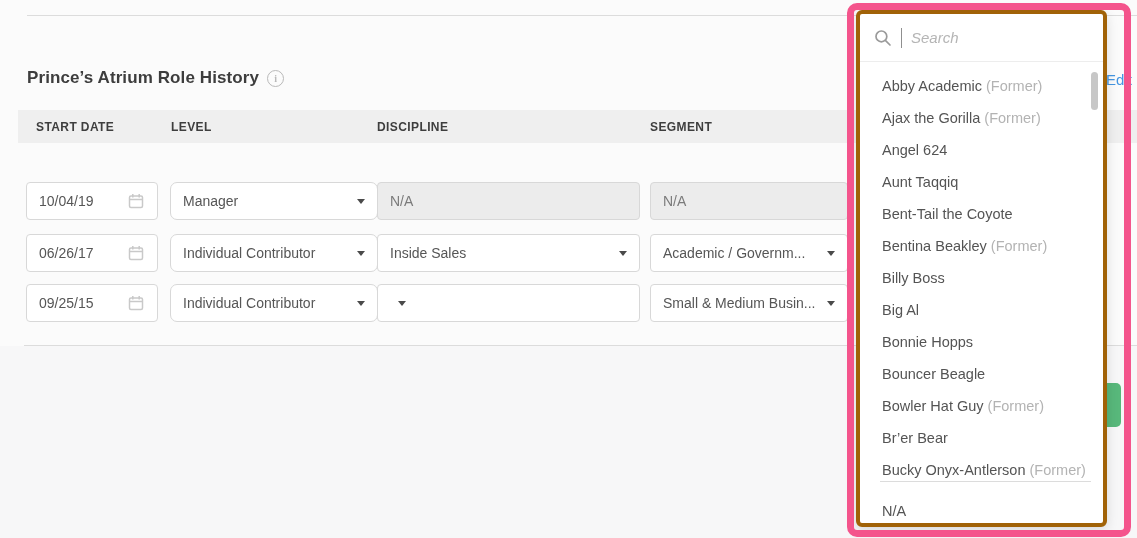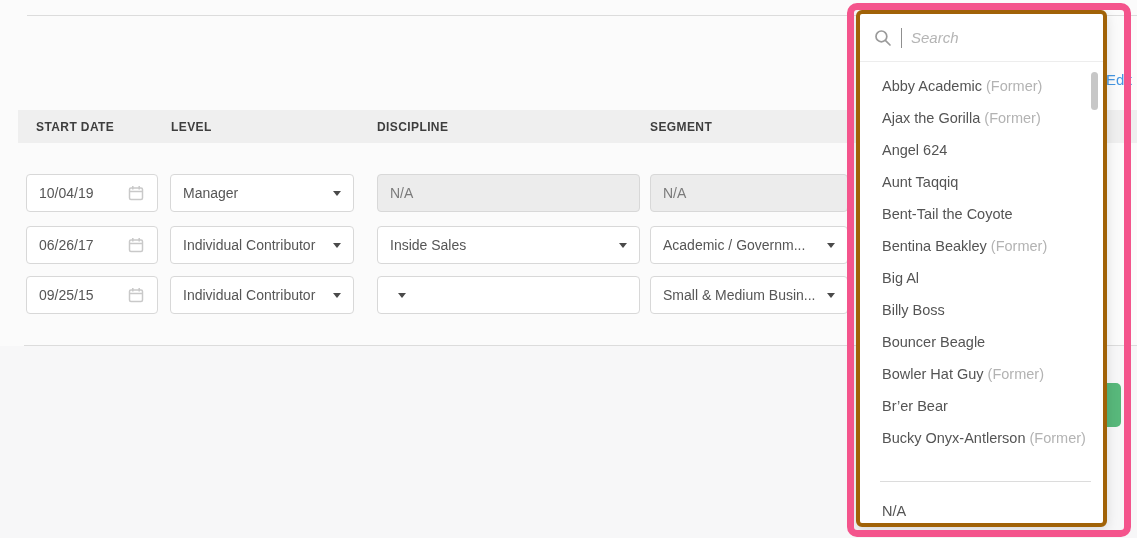--- a/index.html
+++ b/index.html
@@ -15,26 +15,26 @@
   .info-icon{width:15px;height:15px;border:1.4px solid #b9b9b9;border-radius:50%;display:inline-flex;align-items:center;justify-content:center;color:#b9b9b9;font-size:10px;font-weight:bold;font-family:"Liberation Serif",serif;}
   .edit-link{position:absolute;left:1106px;top:71px;font-size:15px;color:#4496e2;z-index:1;cursor:pointer;white-space:nowrap;text-align:center;}
 
   
   .table-header{position:absolute;left:18px;right:0;top:110px;height:33px;background:#efefef;z-index:1;}
   .th{position:absolute;top:0;height:33px;display:flex;align-items:center;font-size:12px;font-weight:bold;color:#3e3e3e;letter-spacing:.4px;white-space:nowrap;}
   .th.c0{left:18px}.th.c1{left:153px}.th.c2{left:359px}.th.c3{left:632px}
 
   
   .rows{position:absolute;left:0;top:0;right:0;height:345px;z-index:1;}
-  .row{position:absolute;left:0;right:0;height:38px;}
+  .row{position:absolute;left:0;right:0;height:38px;margin-top:8px;}
   .field{position:absolute;top:0;height:38px;box-sizing:border-box;border:1px solid #d8d8d8;border-radius:4px;background:#fff;display:flex;align-items:center;padding:0 12px;font-size:14px;color:#565656;cursor:pointer;}
   .field .val{flex:1;white-space:nowrap;overflow:hidden;}
   .field.disabled{background:#ececec;color:#7b7b7b;cursor:default;}
   .f-date{left:26px;width:132px;}
-  .f-level{left:170px;width:184px;}
+  .f-level{left:170px;width:208px;border-radius:7px;}
   .f-disc{left:377px;width:263px;}
   .f-seg{left:650px;width:198px;}
   .caret-down{width:0;height:0;border-left:4.5px solid transparent;border-right:4.5px solid transparent;border-top:5.5px solid #4a4a4a;margin-left:8px;flex:none;}
   .cal-icon{flex:none;margin-left:8px;line-height:0;}
 
   
   .green-button{position:absolute;left:1041px;top:383px;width:80px;height:44px;background:#58b87b;border:none;border-radius:5px;z-index:2;cursor:pointer;}
 
   
   .panel{position:absolute;left:856px;top:10px;width:251px;height:517px;background:#fff;border:4px solid #a16207;border-radius:6px;box-shadow:0 3px 12px rgba(0,0,0,.13);z-index:5;box-sizing:border-box;}
@@ -55,20 +55,24 @@
 </style>
 </head>
 <body>
 
 <div class="stage">
 
   <div class="top-divider"></div>
   <div class="bottom-region"></div>
   <div class="bottom-divider"></div>
 
+  <div class="section-title">
+    <h2>Prince’s Atrium Role History</h2>
+    <span class="info-icon">i</span>
+  </div>
 
   <a class="edit-link">Edit</a>
 
   <div class="table-header">
     <span class="th c0">START DATE</span>
     <span class="th c1">LEVEL</span>
     <span class="th c2">DISCIPLINE</span>
     <span class="th c3">SEGMENT</span>
   </div>
 
@@ -170,24 +174,25 @@
     <div class="option"><span class="opt-name">Ajax the Gorilla</span> <span class="tag">(Former)</span></div>
 
     <div class="option"><span class="opt-name">Angel 624</span> </div>
 
     <div class="option"><span class="opt-name">Aunt Taqqiq</span> </div>
 
     <div class="option"><span class="opt-name">Bent-Tail the Coyote</span> </div>
 
     <div class="option"><span class="opt-name">Bentina Beakley</span> <span class="tag">(Former)</span></div>
 
+    <div class="option"><span class="opt-name">Billy Boss</span> </div>
+
     <div class="option"><span class="opt-name">Big Al</span> </div>
 
-    <div class="option"><span class="opt-name">Billy Boss</span> </div>
-
+    <div class="option"><span class="opt-name">Bonnie Hopps</span> </div>
 
     <div class="option"><span class="opt-name">Bouncer Beagle</span> </div>
 
     <div class="option"><span class="opt-name">Bowler Hat Guy</span> <span class="tag">(Former)</span></div>
 
     <div class="option"><span class="opt-name">Br’er Bear</span> </div>
 
     <div class="option"><span class="opt-name">Bucky Onyx-Antlerson</span> <span class="tag">(Former)</span></div>
   </div>
     <div class="panel-divider"></div>

